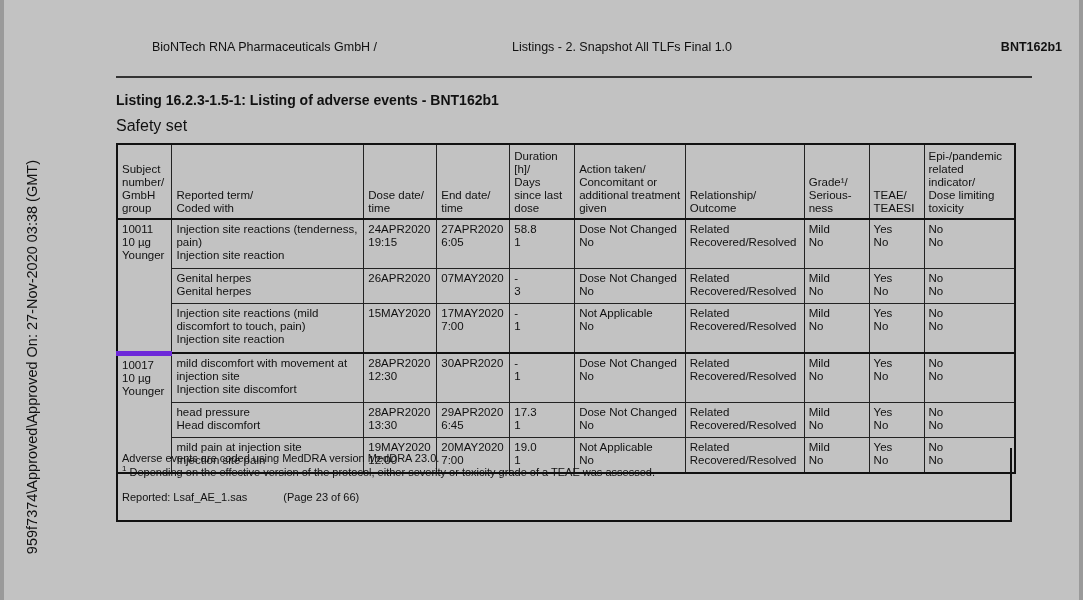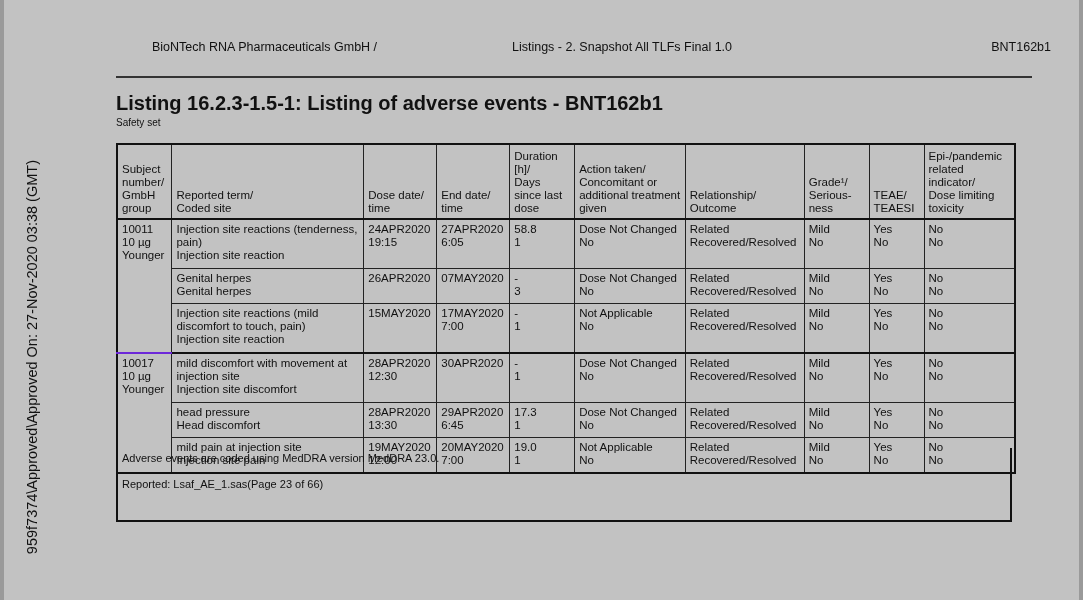--- a/index.html
+++ b/index.html
@@ -14,45 +14,45 @@
   .right-edge { position: absolute; right: 0; top: 0; width: 4px; height: 600px; background: #9a9a9a; }
   .side-stamp {
     position: absolute; left: 24px; top: 600px;
     transform-origin: 0 0; transform: rotate(-90deg);
     white-space: nowrap; font-size: 14.5px; color: #111;
     width: 440px; text-align: right;
   }
   .header { position: absolute; left: 116px; top: 40px; width: 916px; height: 32px; font-size: 12.5px; line-height: 15px; margin-left: 36px; }
   .header .h-left { position: absolute; left: 0; top: 0; }
   .header .h-center { position: absolute; left: 300px; width: 340px; top: 0; text-align: center; }
-  .header .h-right { position: absolute; right: 17px; top: 0; }
+  .header .h-right { position: absolute; right: 6px; top: 0; font-weight: bold; }
   .rule { position: absolute; left: 116px; top: 76px; width: 916px; height: 2px; background: #333; }
-  .title { position: absolute; left: 116px; top: 92px; font-size: 20px; font-weight: bold; }
-  .subtitle { position: absolute; left: 116px; top: 117px; font-size: 10px; }
+  .title { position: absolute; left: 116px; top: 92px; font-size: 14px; font-weight: bold; }
+  .subtitle { position: absolute; left: 116px; top: 117px; font-size: 16px; }
   table.listing {
     position: absolute; left: 116px; top: 143px;
     width: 900px; border-collapse: collapse;
     font-size: 11.5px; line-height: 13px;
     border: 2px solid #111;
   }
   table.listing th, table.listing td {
     border: 1px solid #222; vertical-align: top; text-align: left;
     padding: 3px 4px 3px 4px; font-weight: normal;
   }
   table.listing th { vertical-align: bottom; height: 67px; }
   table.listing thead tr { border-bottom: 2px solid #111; }
   tr.group-end td { border-bottom: 2px solid #111; }
   .cell-line { display: block; white-space: pre-line; }
   .footer-box {
     position: absolute; left: 116px; top: 448px; width: 896px; height: 74px;
     border: 2px solid #111; border-top: none;
     font-size: 11px; line-height: 13.5px; padding: 4px 0 0 4px; box-sizing: border-box;
   }
   .footer-box .program-line { margin-top: 12px; }
-  .footer-box .page-info { }
+  .footer-box .page-info { margin-left: 36px; }
   sup { font-size: 8px; line-height: 0; }
 </style>
 </head>
 <body>
 
 <div class="left-edge"></div>
 <div class="right-edge"></div>
 
 <div class="side-stamp">959f7374\Approved\Approved On: 27-Nov-2020 03:38 (GMT)</div>
 
@@ -86,21 +86,21 @@
   <thead>
     <tr>
       <th>
           <span class="cell-line">Subject
 number/
 GmbH
 group</span>
         </th>
       <th>
           <span class="cell-line">Reported term/
-Coded site</span>
+Coded with</span>
         </th>
       <th>
           <span class="cell-line">Dose date/
 time</span>
         </th>
       <th>
           <span class="cell-line">End date/
 time</span>
         </th>
       <th>
@@ -134,21 +134,21 @@
 related
 indicator/
 Dose limiting
 toxicity</span>
         </th>
     </tr>
   </thead>
   <tbody>
 
     <tr>
-      <td rowspan="3" style="border-bottom:2px solid #6d28d9">
+      <td rowspan="3" style="border-bottom:5px solid #6d28d9">
           <span class="cell-line">10011
 10 µg
 Younger</span>
         </td>
       <td style="height:42px">
           <span class="cell-line">Injection site reactions (tenderness,
 pain)
 Injection site reaction</span>
         </td>
       <td>
@@ -376,16 +376,17 @@
       <td>
           <span class="cell-line">No
 No</span>
         </td>
     </tr>
   </tbody>
 </table>
 
 <div class="footer-box">
   <div>Adverse events are coded using MedDRA version MedDRA 23.0.</div>
+  <div><sup>1</sup><span> Depending on the effective version of the protocol, either severity or toxicity grade of a TEAE was assessed.</span></div>
   <div class="program-line">
     <span>Reported: Lsaf_AE_1.sas</span><span class="page-info">(Page 23 of 66)</span>
   </div>
 </div>
 
 </body></html>

